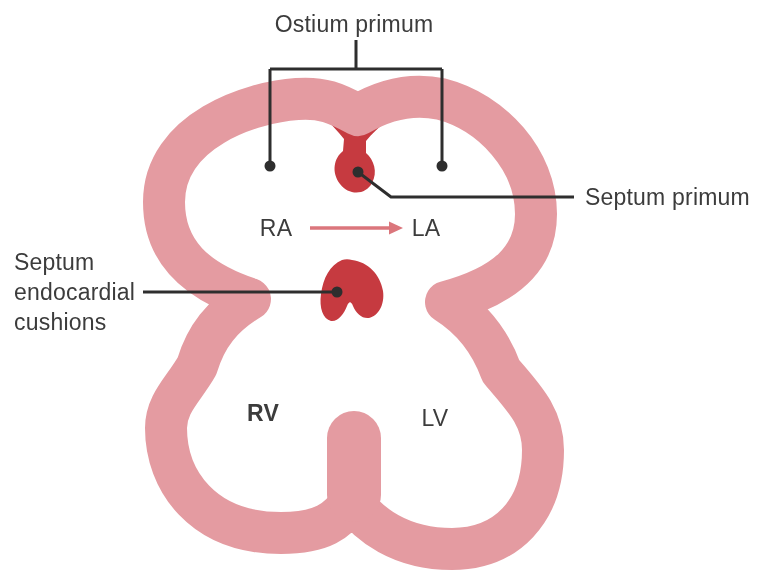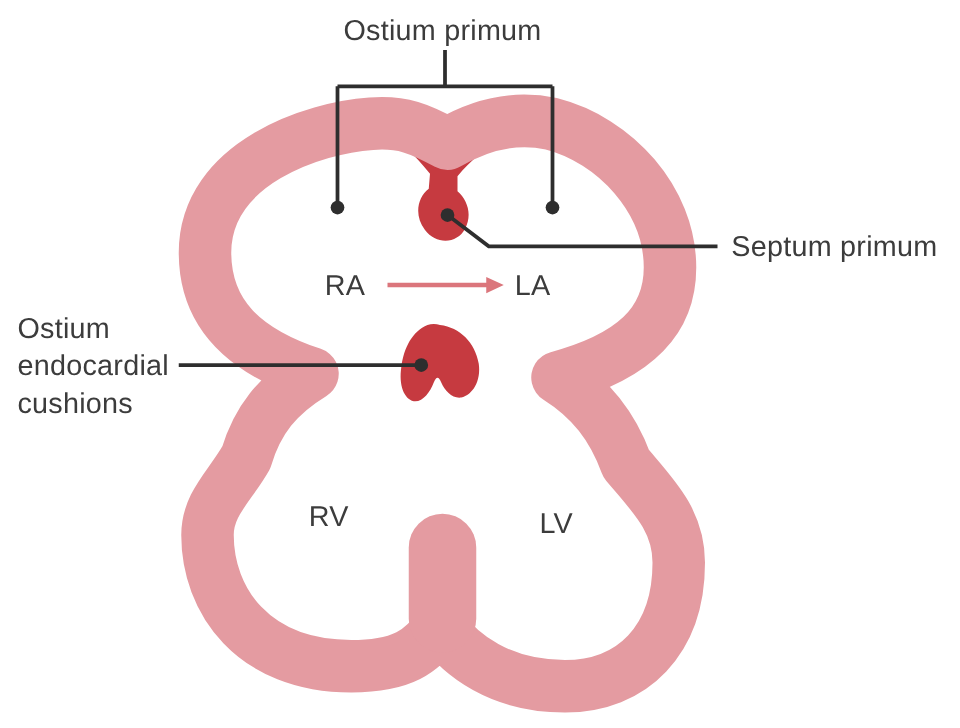--- a/index.html
+++ b/index.html
@@ -82,22 +82,22 @@
     <g>
       <line x1="310" y1="228" x2="391" y2="228" stroke-width="3.5" stroke="#db767c"></line>
       <polygon points="403,228 389,221.5 389,234.5" fill="#db767c"></polygon>
     </g>
   </svg>
 
   <div class="label hcenter" style="left:354px;top:9px;">Ostium primum</div>
 
   <div class="label" style="left:585px;top:182px;">Septum primum</div>
 
-  <div class="label wrap" style="left:14px;top:247px;">Ostium endocardial cushions</div>
+  <div class="label wrap" style="left:14px;top:247px;">Septum endocardial cushions</div>
 
   <div class="label center" style="left:276px;top:228px;">RA</div>
 
   <div class="label center" style="left:426px;top:228px;">LA</div>
 
-  <div class="label center" style="left:263px;top:413px;">RV</div>
+  <div class="label center" style="left:263px;top:413px;font-weight:bold;">RV</div>
 
-  <div class="label center" style="left:445px;top:418px;">LV</div>
+  <div class="label center" style="left:435px;top:418px;">LV</div>
 </div>
 
 </body></html>

